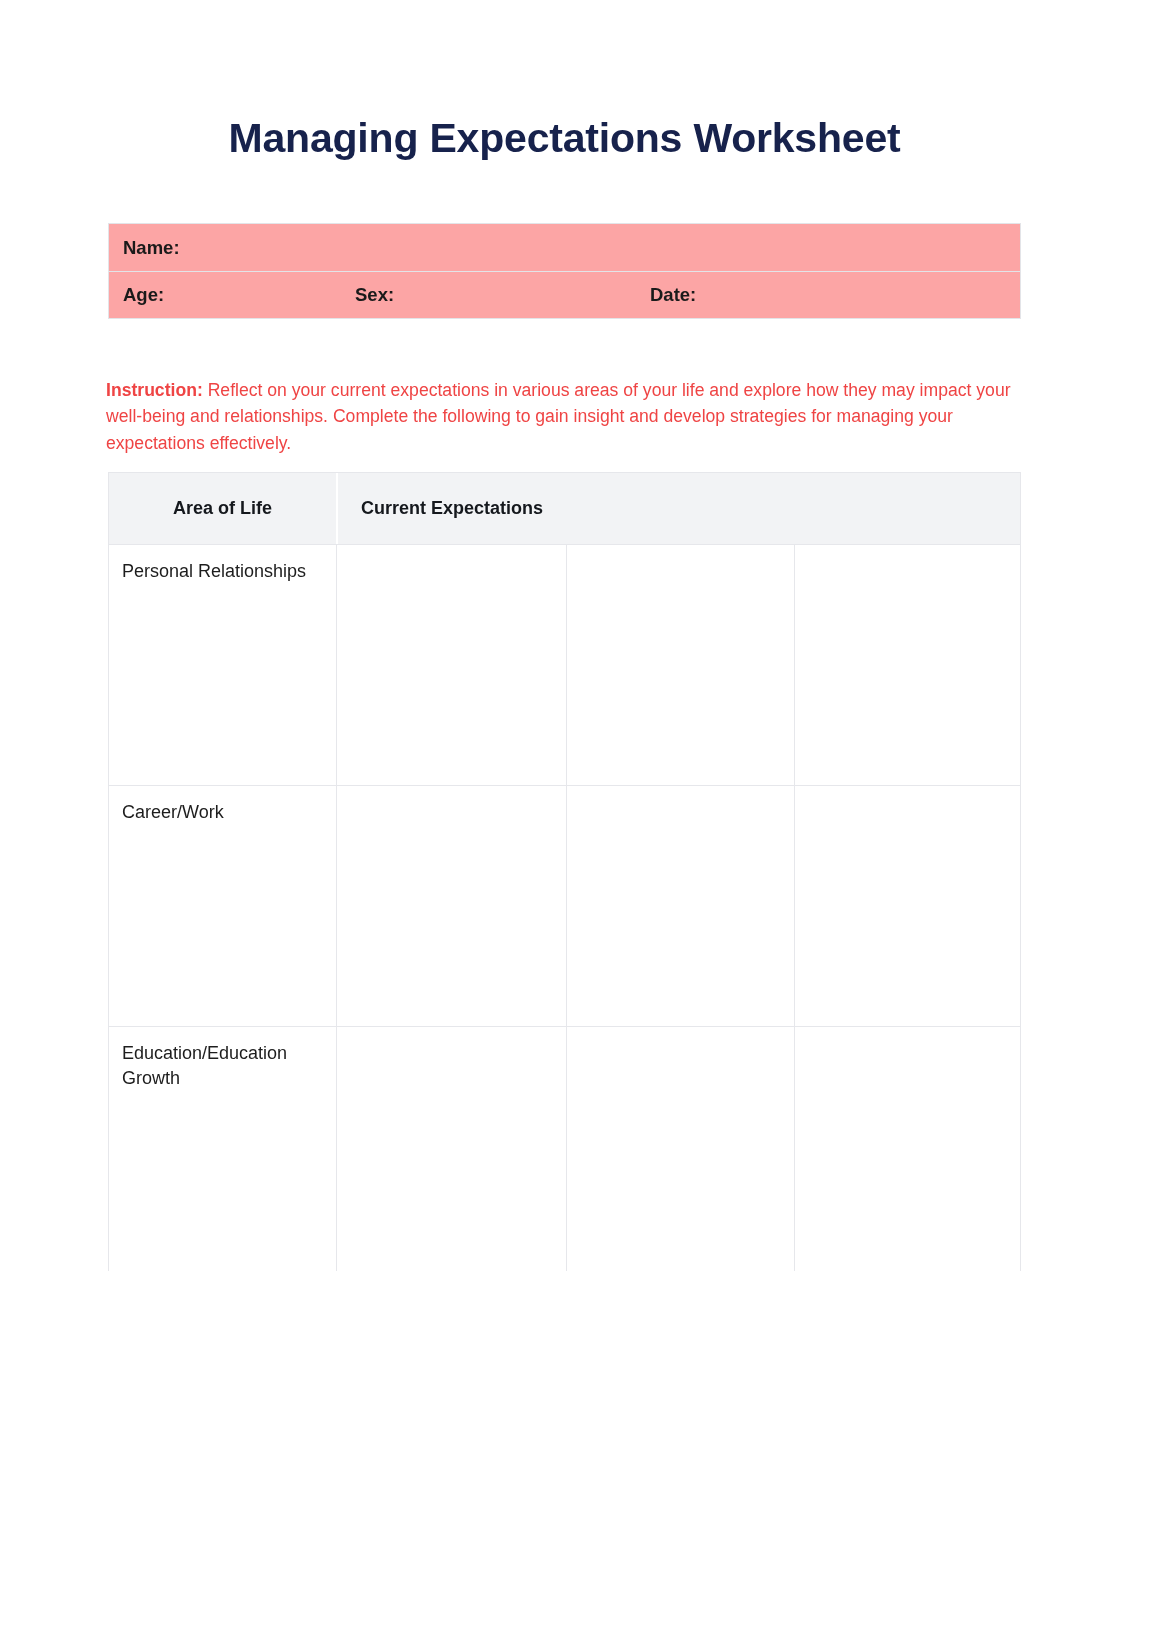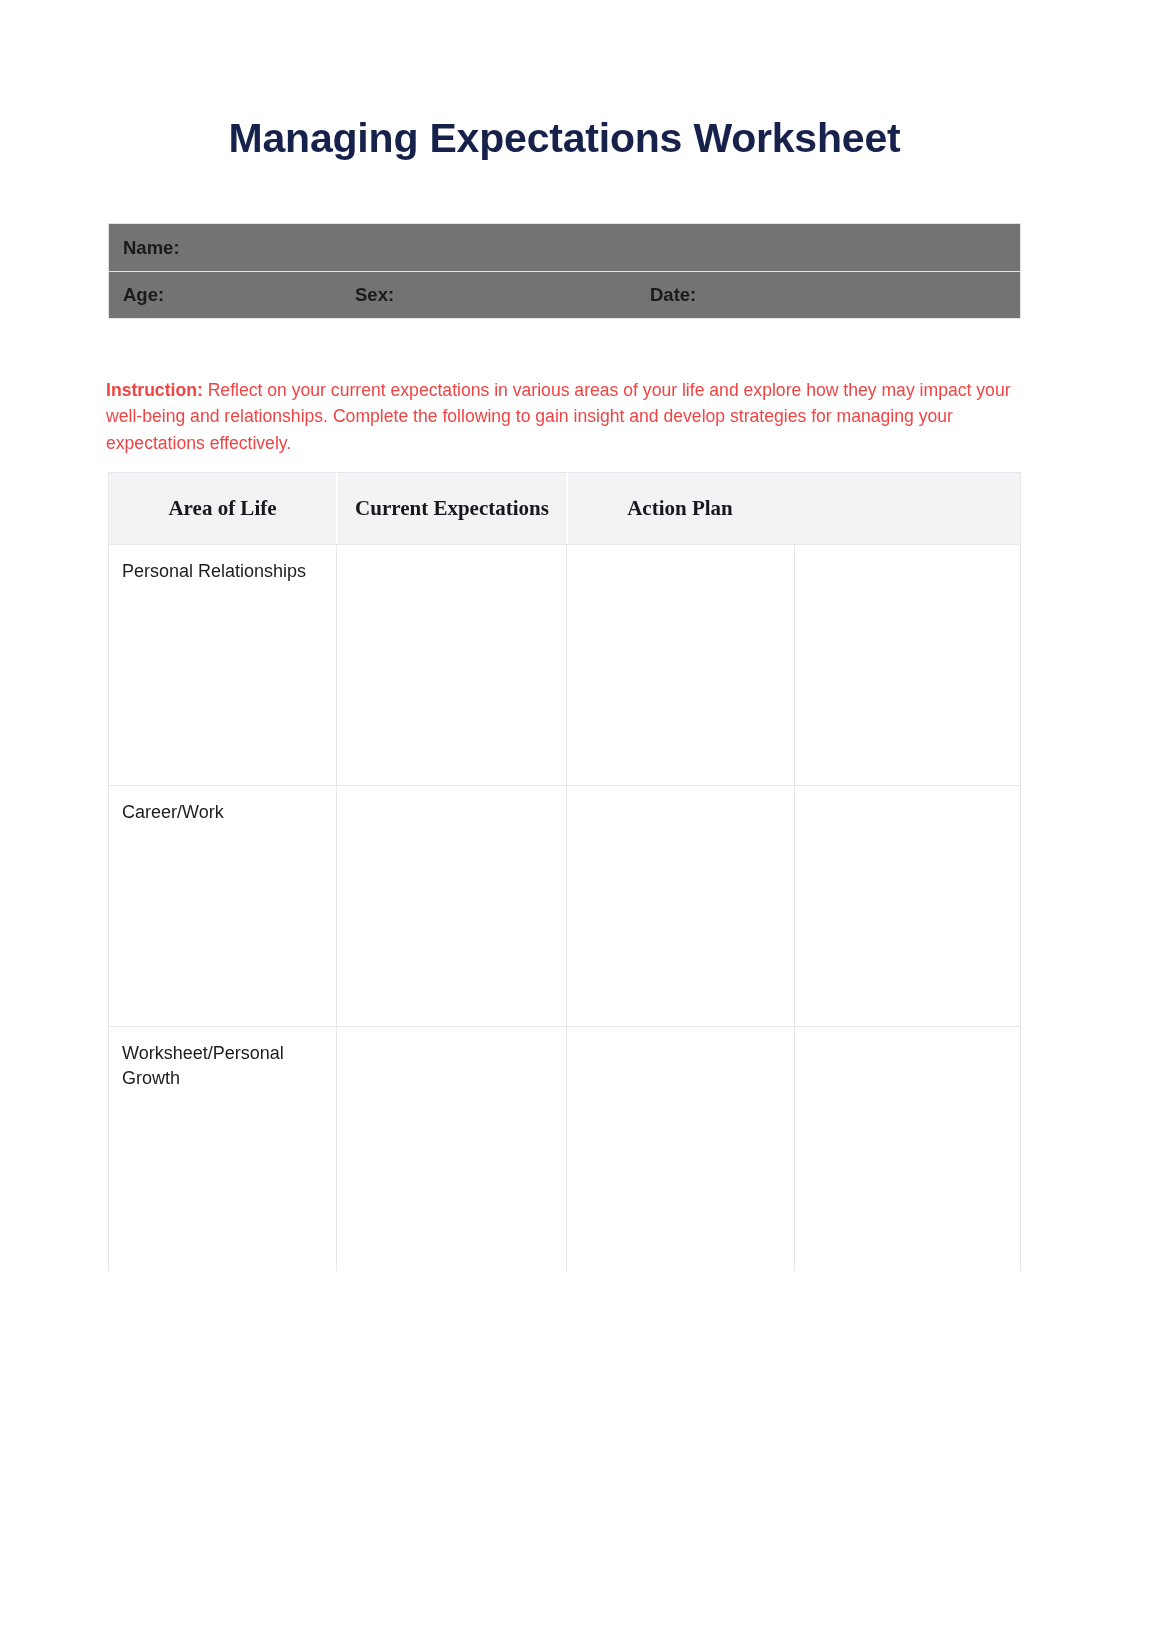--- a/index.html
+++ b/index.html
@@ -39,21 +39,21 @@
 
   
   .info-table {
     position: absolute;
     left: 108px;
     top: 194px;
     width: 913px;
     border: 1px solid #e3e4e8;
     border-collapse: collapse;
     box-sizing: border-box;
-    background: #737373;
+    background: #fca5a5;
   }
   .info-row {
     display: flex;
     align-items: center;
     height: 47px;
     box-sizing: border-box;
   }
   .info-row + .info-row {
     border-top: 1px solid #e3e4e8;
   }
@@ -97,27 +97,26 @@
   .mt-head {
     display: flex;
     background: #f2f3f5;
     height: 71px;
     box-sizing: border-box;
   }
   .mt-head .th {
     display: flex;
     align-items: center;
     justify-content: center;
-    font-size: 21px;
+    font-size: 18px;
     font-weight: bold;
     color: #15181d;
     line-height: 1.28;
     box-sizing: border-box;
     padding: 0 6px;
-    font-family: Liberation Serif, serif;
   }
   .mt-head .th + .th {
     border-left: 2px solid #ffffff;
   }
   .mt-row {
     display: flex;
     height: 241px;
     box-sizing: border-box;
     border-top: 1px solid #e6e7eb;
   }
@@ -163,39 +162,38 @@
 
   <p class="instruction">
     <span class="lead">Instruction:</span><span> Reflect on your current expectations in various areas of your life and explore how they may impact your well-being and relationships. Complete the following to gain insight and develop strategies for managing your expectations effectively.</span>
   </p>
 
   <div class="main-table">
 
     <div class="mt-head">
       <div class="th c0">Area of Life</div>
       <div class="th c1">Current Expectations</div>
-      <div class="th c3">Action Plan</div>
     </div>
 
     <div class="mt-row">
       <div class="td c0">Personal Relationships</div>
       <div class="td c1"></div>
       <div class="td c2"></div>
       <div class="td c3"></div>
     </div>
 
     <div class="mt-row">
       <div class="td c0">Career/Work</div>
       <div class="td c1"></div>
       <div class="td c2"></div>
       <div class="td c3"></div>
     </div>
 
     <div class="mt-row">
-      <div class="td c0">Worksheet/Personal Growth</div>
+      <div class="td c0">Education/Education Growth</div>
       <div class="td c1"></div>
       <div class="td c2"></div>
       <div class="td c3"></div>
     </div>
 
 
   </div>
 
 </div>
 

